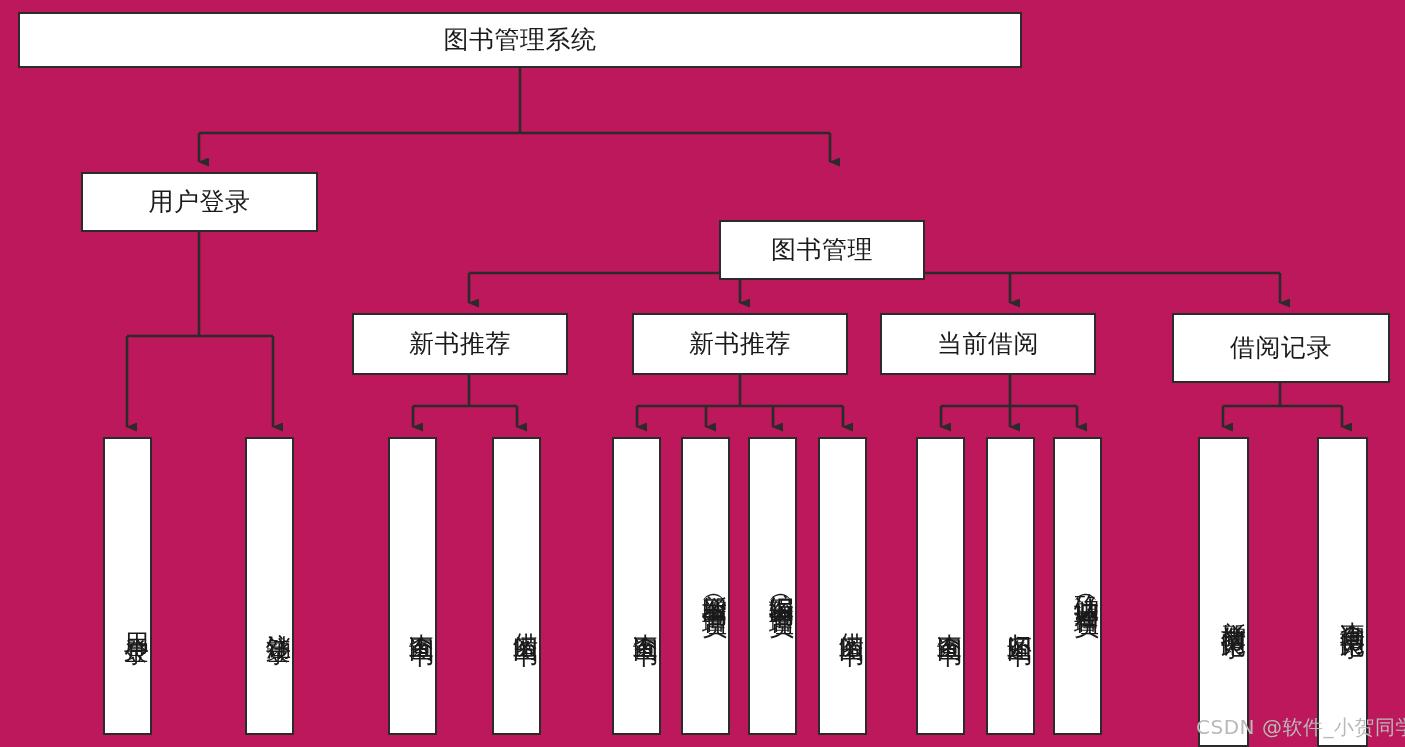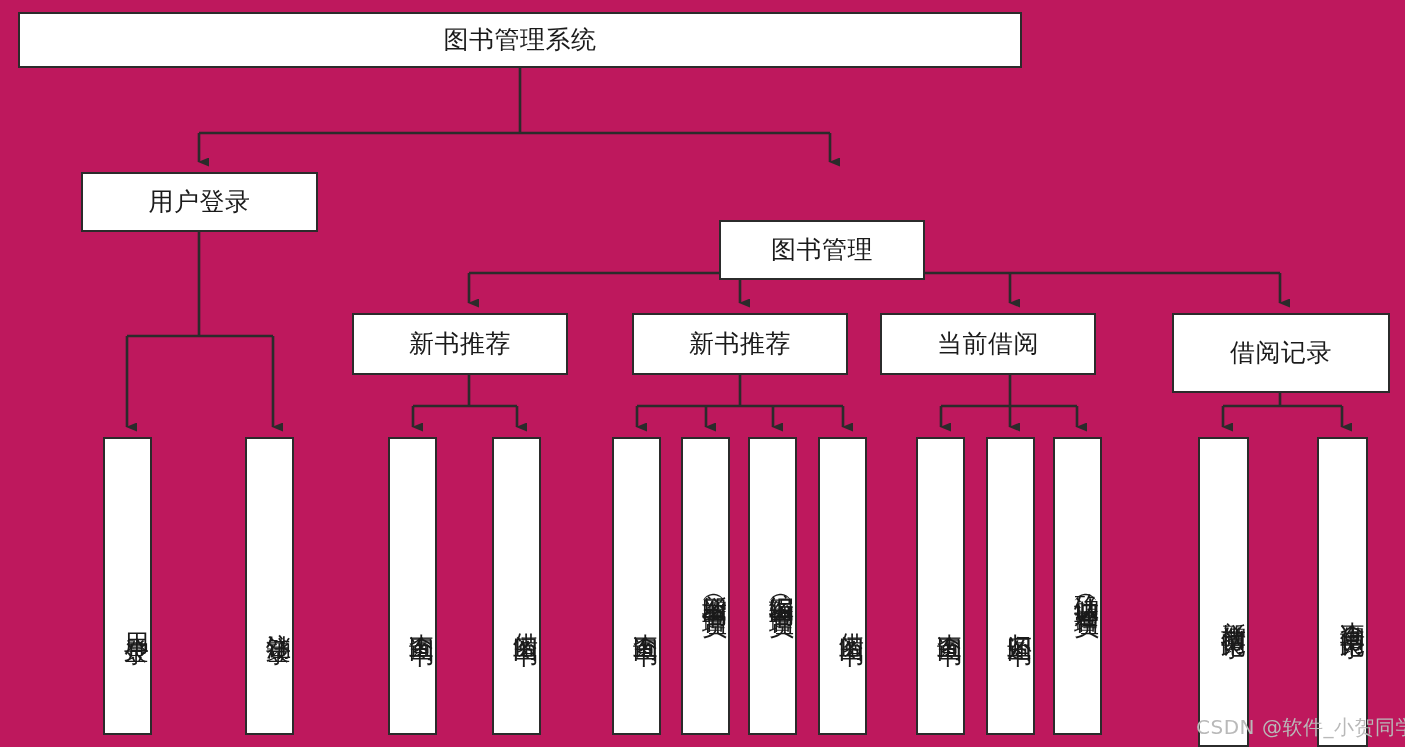--- a/index.html
+++ b/index.html
@@ -137,21 +137,21 @@
   </div>
 
   <div class="node horiz" style="left:632px; top:313px; width:216px; height:62px;">
     <span>新书推荐</span>
   </div>
 
   <div class="node horiz" style="left:880px; top:313px; width:216px; height:62px;">
     <span>当前借阅</span>
   </div>
 
-  <div class="node horiz" style="left:1172px; top:313px; width:218px; height:80px;">
+  <div class="node horiz" style="left:1172px; top:313px; width:218px; height:70px;">
     <span>借阅记录</span>
   </div>
 
   <div class="node vert" style="left:103px; top:437px; width:49px; height:298px; padding-top:72px;">
     <span>用户登录</span>
   </div>
 
   <div class="node vert" style="left:245px; top:437px; width:49px; height:298px; padding-top:72px;">
     <span>注销登录</span>
   </div>

